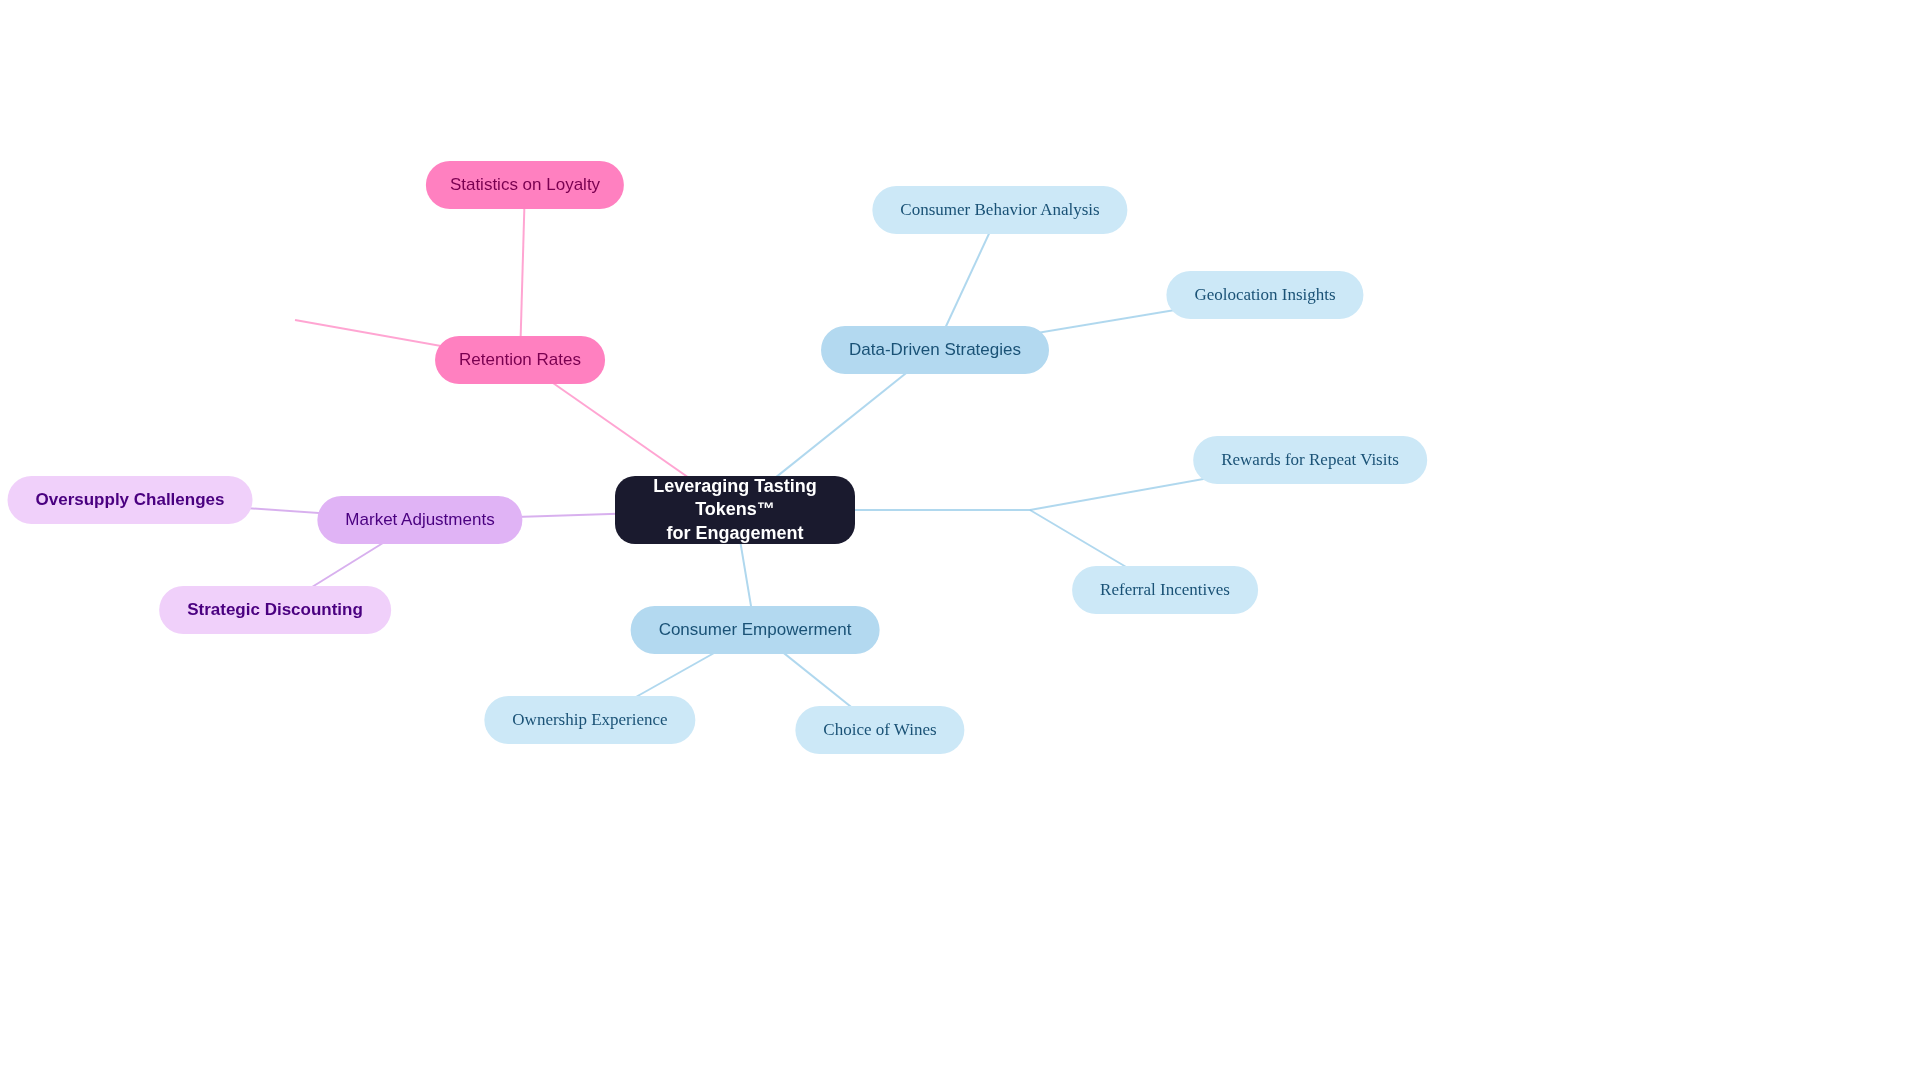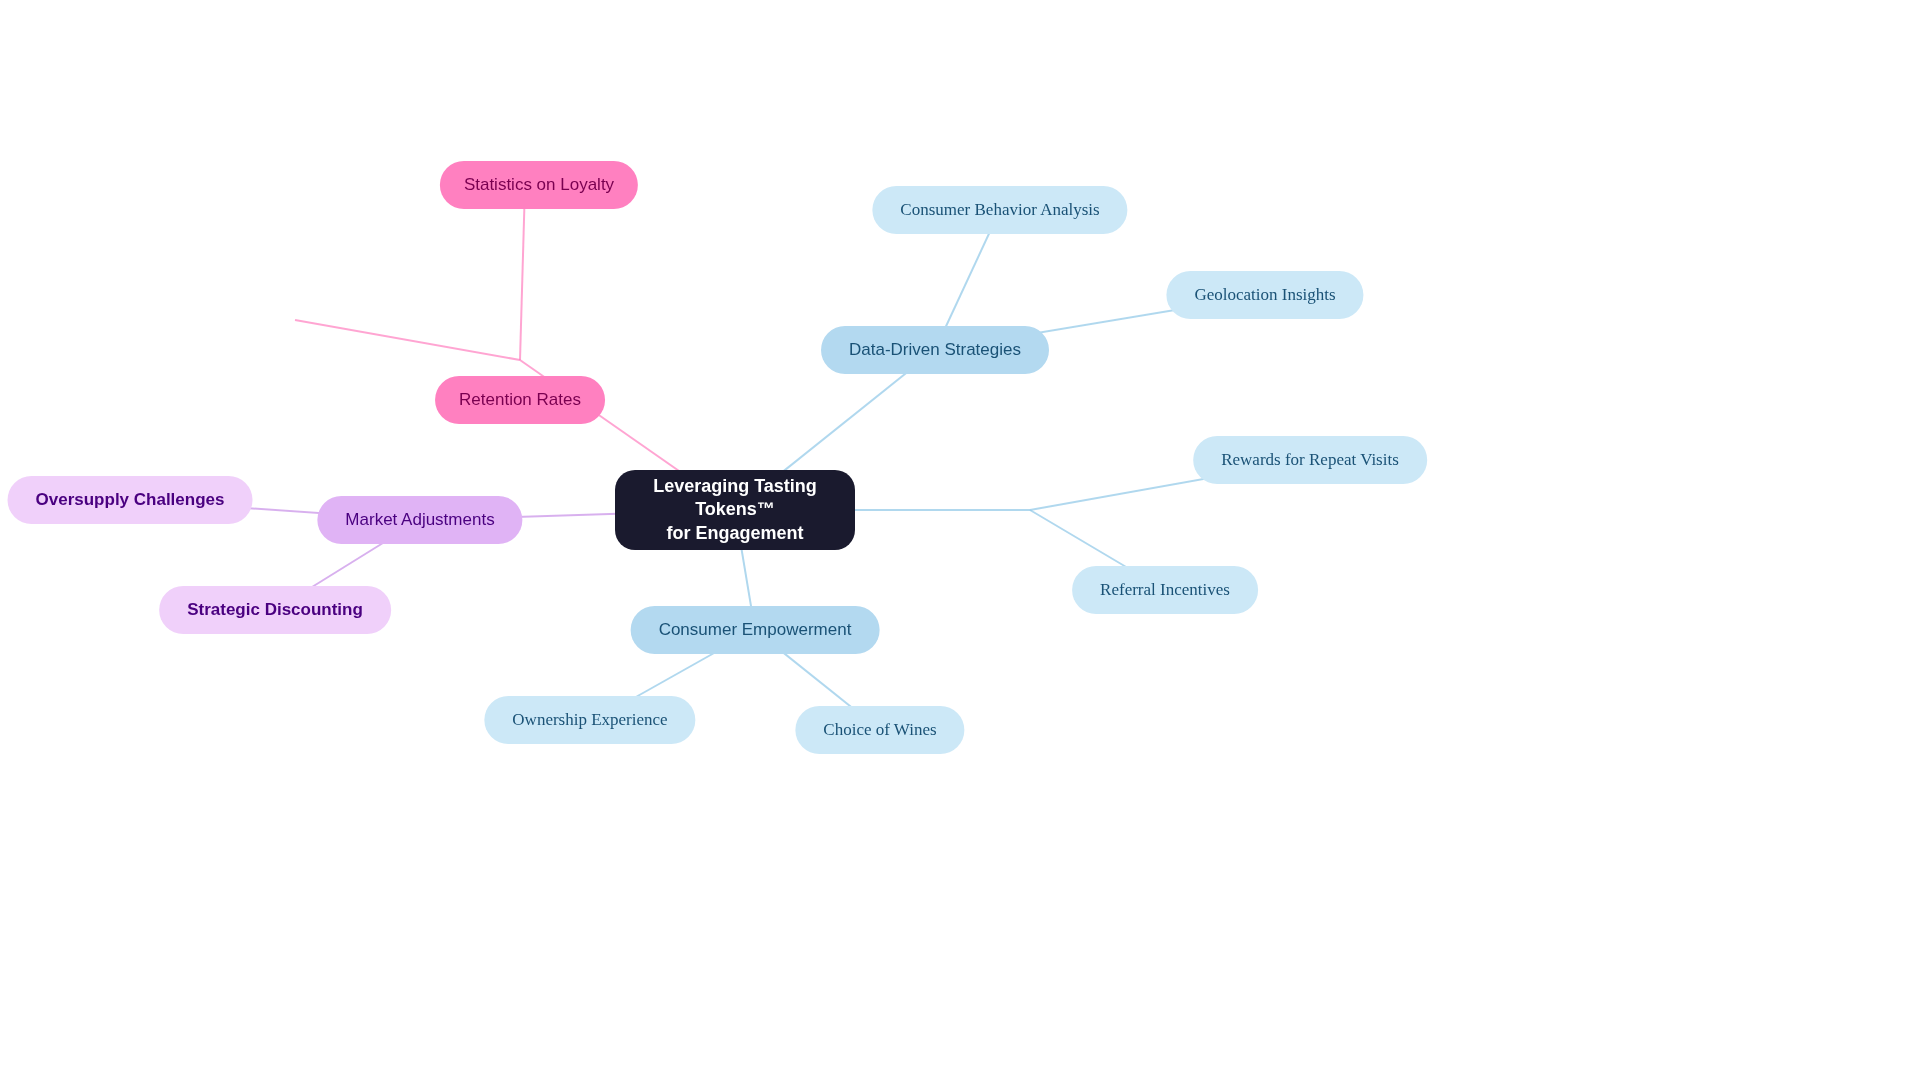--- a/index.html
+++ b/index.html
@@ -33,21 +33,21 @@
       text-align: center;
       cursor: pointer;
       transform: translate(-50%, -50%);
     }
     .node-central {
       background: #1a1a2e;
       color: #ffffff;
       font-size: 18px;
       font-weight: 600;
       width: 240px;
-      height: 80px;
+      height: 68px;
       border-radius: 20px;
       line-height: 1.3;
       padding: 10px 20px;
     }
     .node-pink {
       background: #ff80c0;
       color: #7a0050;
       font-size: 17px;
       font-weight: 500;
       padding: 14px 24px;
@@ -117,22 +117,22 @@
       <line x1="735" y1="510" x2="420" y2="520" stroke="#c890e8" stroke-width="2" opacity="0.7"></line>
       <line x1="735" y1="510" x2="1030" y2="510" stroke="#90c8e8" stroke-width="2" opacity="0.7"></line>
       <line x1="1030" y1="510" x2="1310" y2="460" stroke="#90c8e8" stroke-width="2" opacity="0.7"></line>
       <line x1="1030" y1="510" x2="1165" y2="590" stroke="#90c8e8" stroke-width="2" opacity="0.7"></line>
       <line x1="735" y1="510" x2="755" y2="630" stroke="#90c8e8" stroke-width="2" opacity="0.7"></line>
       <line x1="755" y1="630" x2="595" y2="720" stroke="#90c8e8" stroke-width="2" opacity="0.7"></line>
       <line x1="755" y1="630" x2="880" y2="730" stroke="#90c8e8" stroke-width="2" opacity="0.7"></line>
     </svg>
 <div class="node node-central" style="left: 735px; top: 510px; white-space: pre-line;">Leveraging Tasting Tokens™
 for Engagement</div>
-    <div class="node node-pink" style="left: 539px; top: 185px; white-space: pre-line;">Statistics on Loyalty</div>
-    <div class="node node-pink" style="left: 520px; top: 360px; white-space: pre-line; margin-top: 40px;">Retention Rates</div>
+    <div class="node node-pink" style="left: 525px; top: 185px; white-space: pre-line;">Statistics on Loyalty</div>
+    <div class="node node-pink" style="left: 520px; top: 360px; white-space: pre-line;">Retention Rates</div>
     <div class="node node-blue-light" style="left: 1000px; top: 210px; white-space: pre-line;">Consumer Behavior Analysis</div>
     <div class="node node-blue-light" style="left: 1265px; top: 295px; white-space: pre-line;">Geolocation Insights</div>
     <div class="node node-blue" style="left: 935px; top: 350px; white-space: pre-line;">Data-Driven Strategies</div>
     <div class="node node-purple-light" style="left: 130px; top: 500px; white-space: pre-line;">Oversupply Challenges</div>
     <div class="node node-purple" style="left: 420px; top: 520px; white-space: pre-line;">Market Adjustments</div>
     <div class="node node-purple-light" style="left: 275px; top: 610px; white-space: pre-line;">Strategic Discounting</div>
     <div class="node node-blue-light" style="left: 1310px; top: 460px; white-space: pre-line;">Rewards for Repeat Visits</div>
     <div class="node node-blue-light" style="left: 1165px; top: 590px; white-space: pre-line;">Referral Incentives</div>
     <div class="node node-blue" style="left: 755px; top: 630px; white-space: pre-line;">Consumer Empowerment</div>
     <div class="node node-blue-light" style="left: 590px; top: 720px; white-space: pre-line;">Ownership Experience</div>

